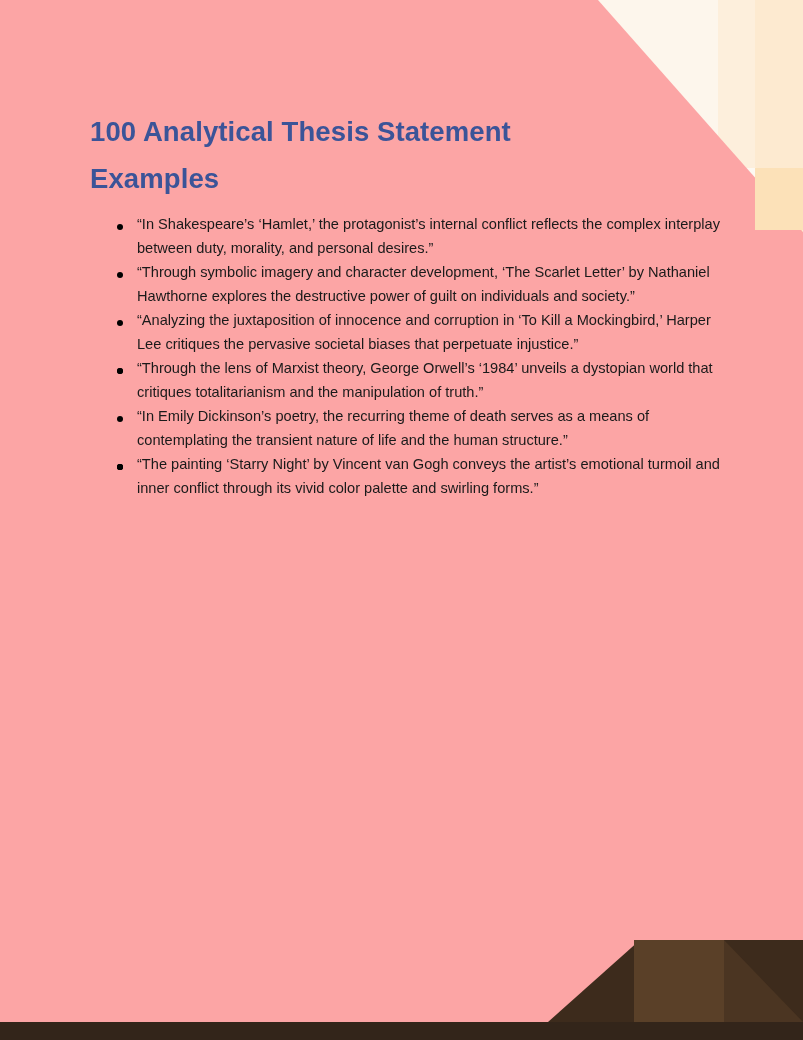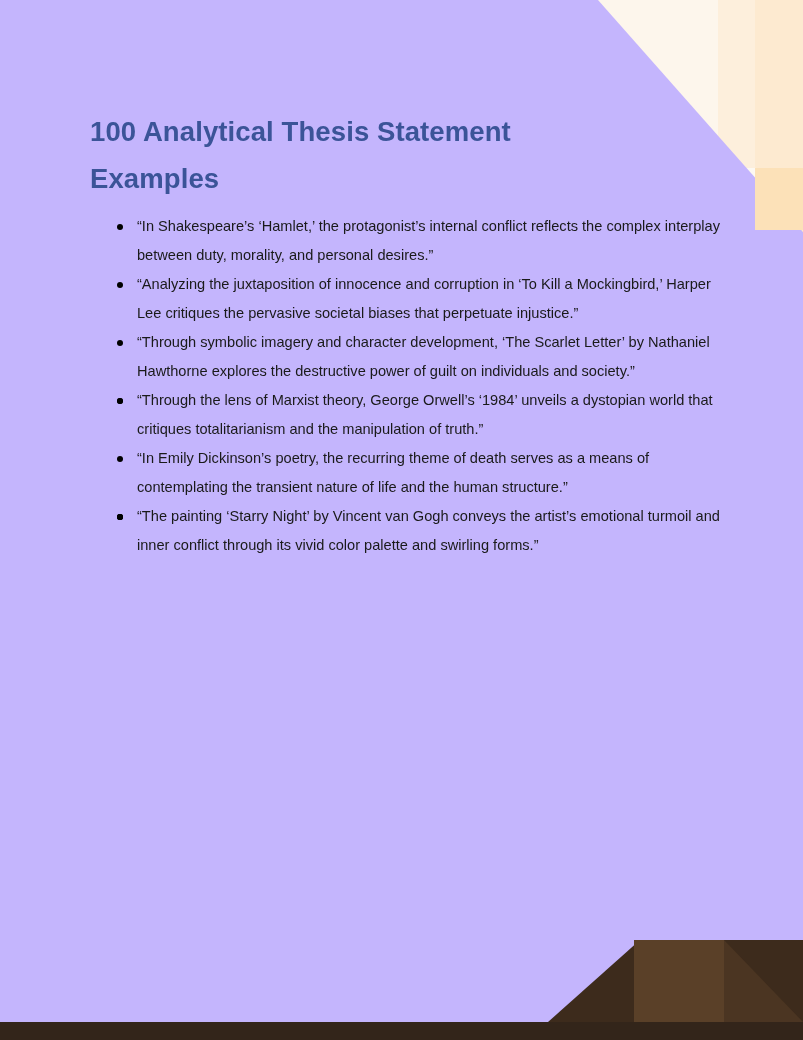--- a/index.html
+++ b/index.html
@@ -14,21 +14,21 @@
     overflow: hidden;
     font-family: "Liberation Sans", sans-serif;
     -webkit-font-smoothing: antialiased;
   }
 
   .page {
     position: absolute;
     inset: 0;
     width: 803px;
     height: 1040px;
-    background: #c4b5fd;
+    background: #fca5a5;
     overflow: hidden;
   }
 
   
   .deco-top {
     position: absolute;
     top: 0;
     right: 0;
     width: 205px;
     height: 232px;
@@ -158,21 +158,21 @@
     padding: 0;
     list-style: none;
   }
 
   .bullet-item {
     position: relative;
     margin: 0 0 0 0;
     padding: 0 0 0 137px;
     font-family: "Liberation Sans", sans-serif;
     font-size: 14.6px;
-    line-height: 29px;
+    line-height: 24px;
     color: #1a1a1a;
     text-align: left;
   }
 
   .bullet-item .dot {
     position: absolute;
     left: 117px;
     top: 12px;
     width: 6px;
     height: 6px;
@@ -209,26 +209,26 @@
 
     <ul class="bullet-list">
 
       <li class="bullet-item">
         <span class="dot"></span>
         <span class="txt">“In Shakespeare’s ‘Hamlet,’ the protagonist’s internal conflict reflects the complex interplay between duty, morality, and personal desires.”</span>
       </li>
 
       <li class="bullet-item">
         <span class="dot"></span>
+        <span class="txt">“Through symbolic imagery and character development, ‘The Scarlet Letter’ by Nathaniel Hawthorne explores the destructive power of guilt on individuals and society.”</span>
+      </li>
+
+      <li class="bullet-item">
+        <span class="dot"></span>
         <span class="txt">“Analyzing the juxtaposition of innocence and corruption in ‘To Kill a Mockingbird,’ Harper Lee critiques the pervasive societal biases that perpetuate injustice.”</span>
-      </li>
-
-      <li class="bullet-item">
-        <span class="dot"></span>
-        <span class="txt">“Through symbolic imagery and character development, ‘The Scarlet Letter’ by Nathaniel Hawthorne explores the destructive power of guilt on individuals and society.”</span>
       </li>
 
       <li class="bullet-item">
         <span class="dot"></span>
       </li>
 
       <li class="bullet-item">
         <span class="dot"></span>
         <span class="txt">“Through the lens of Marxist theory, George Orwell’s ‘1984’ unveils a dystopian world that critiques totalitarianism and the manipulation of truth.”</span>
       </li>

